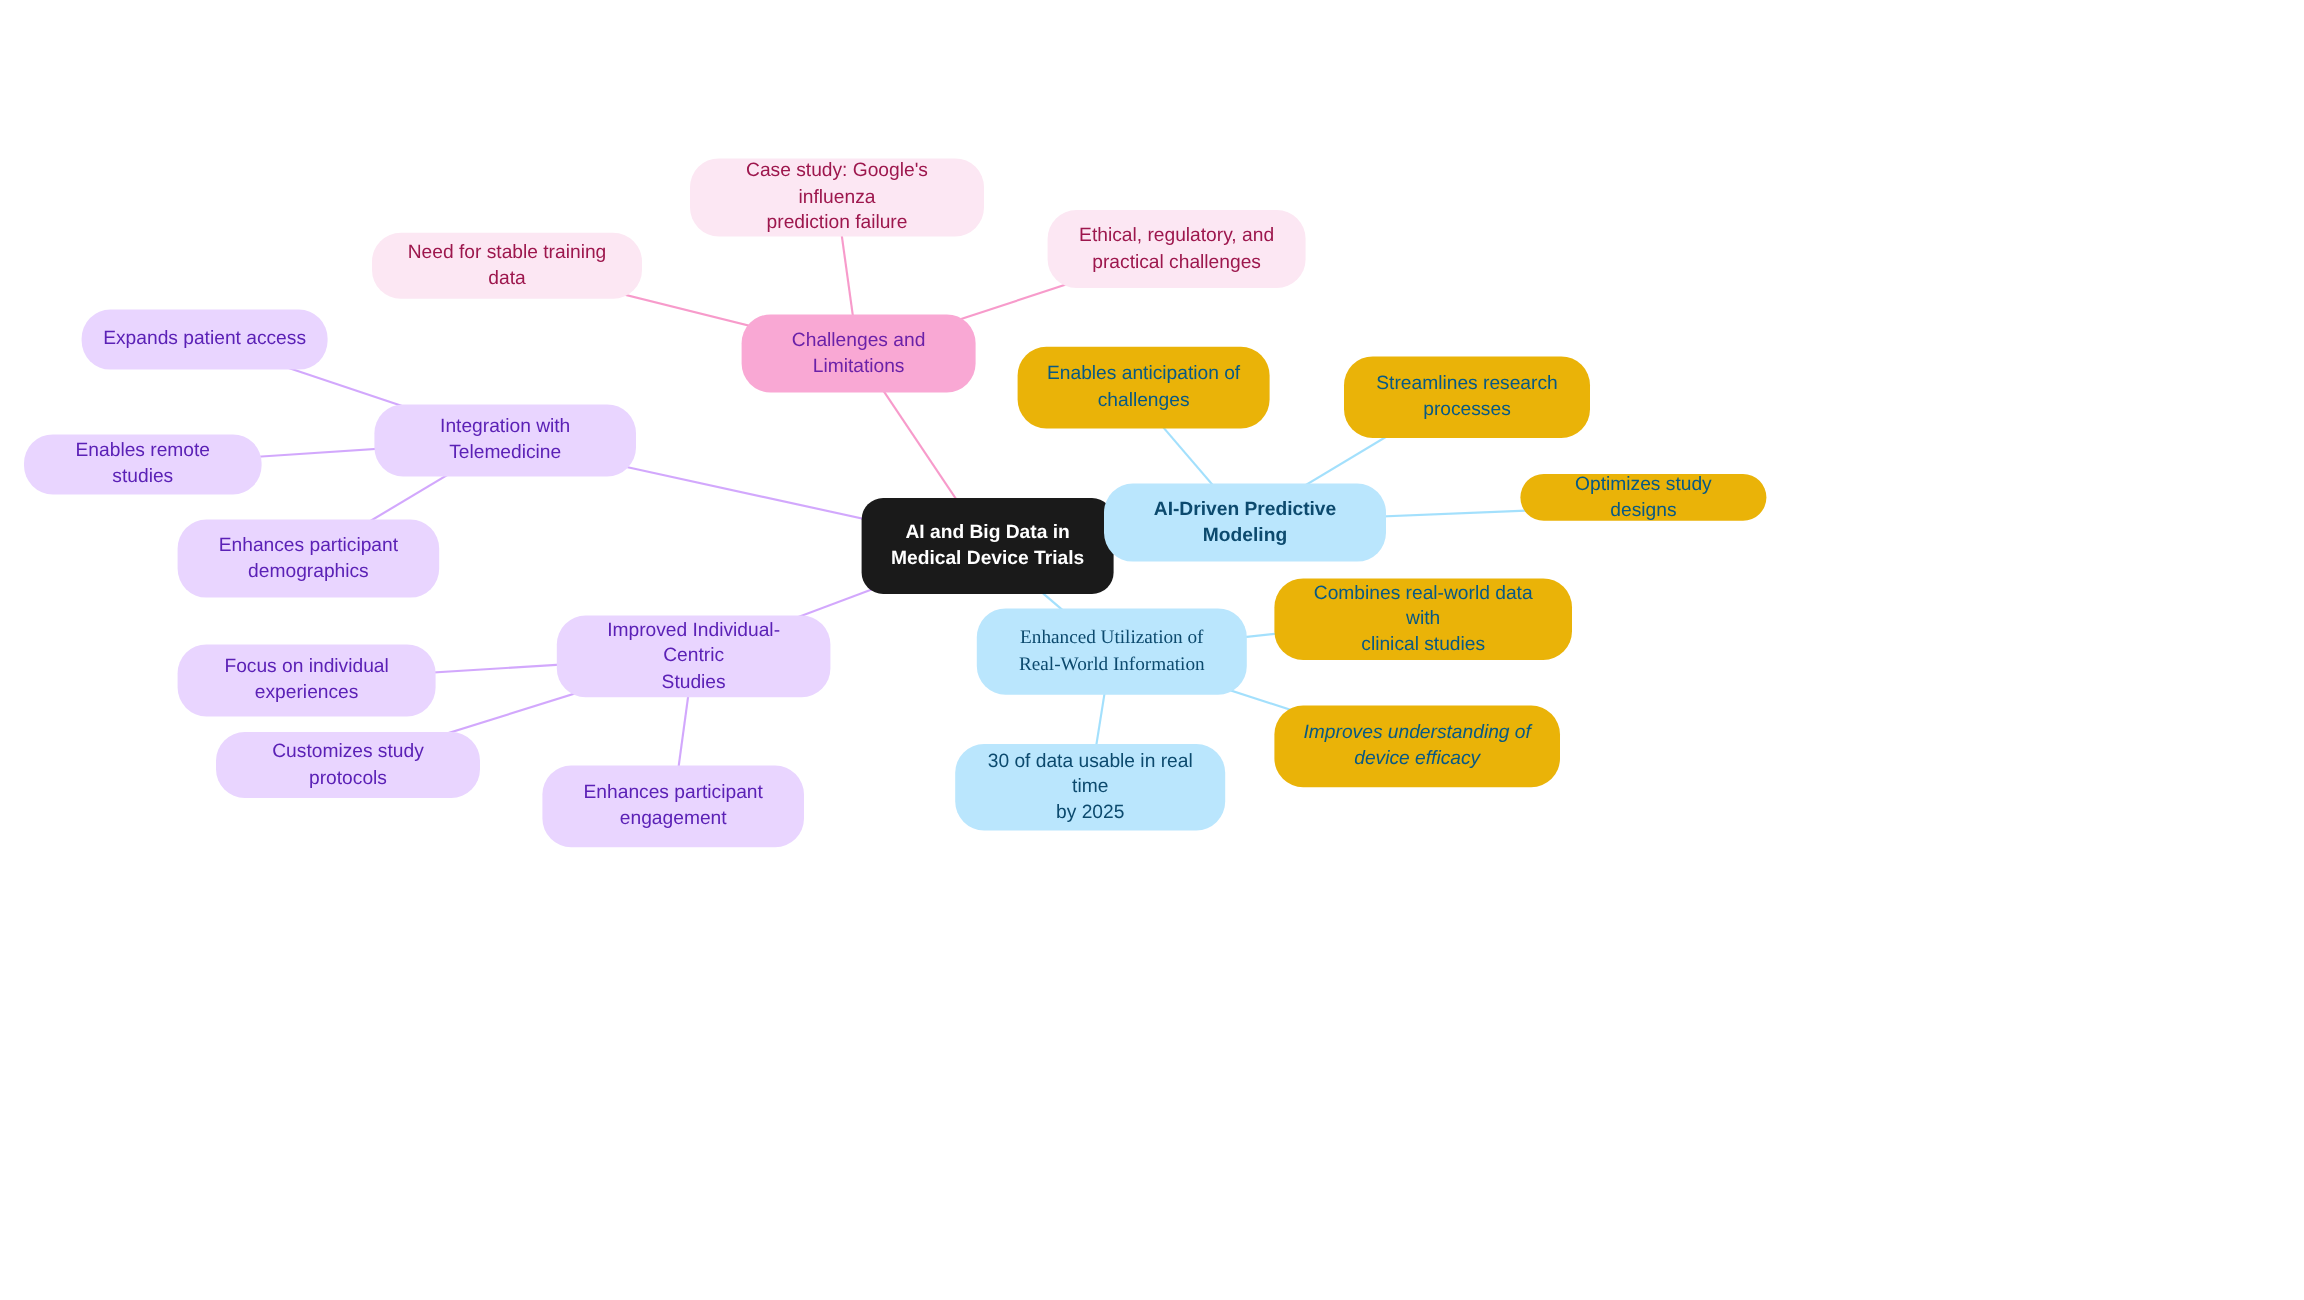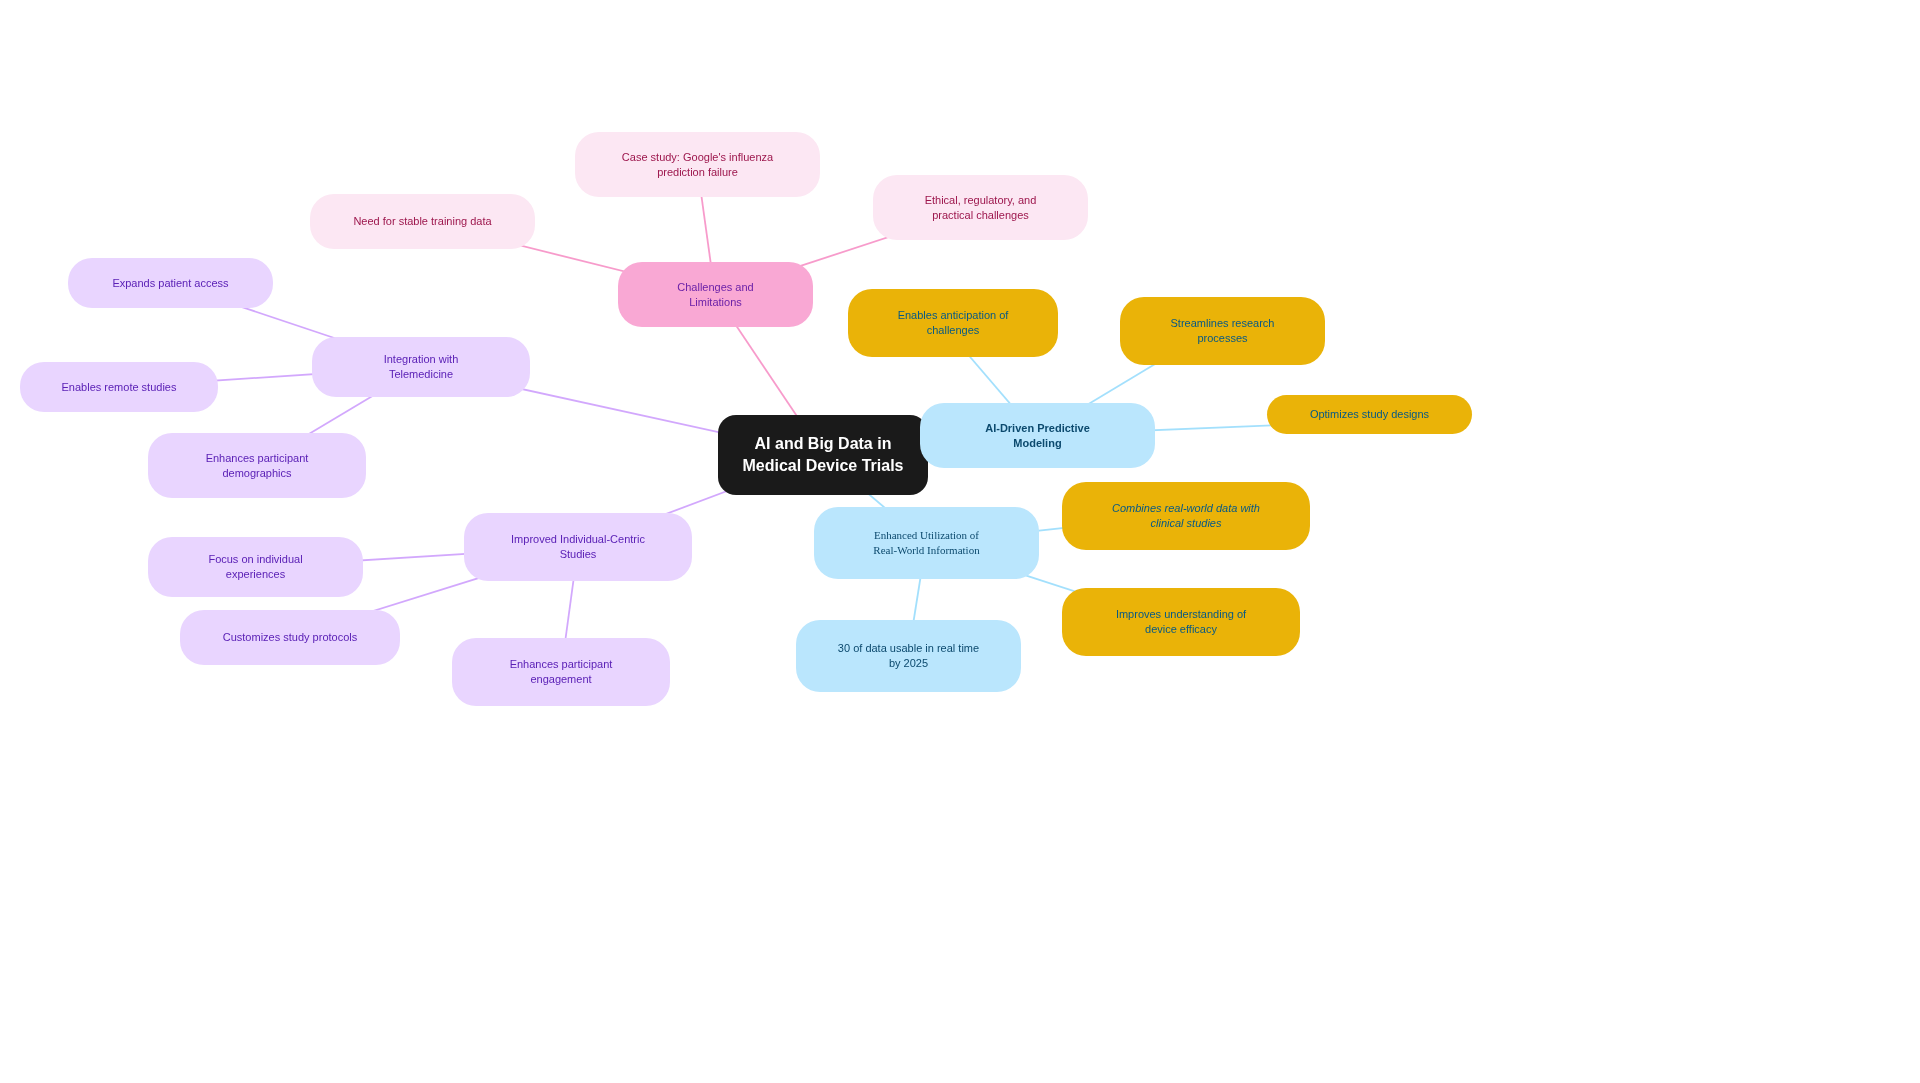--- a/index.html
+++ b/index.html
@@ -24,21 +24,21 @@
       pointer-events: none;
       z-index: 0;
     }
     .node {
       position: absolute;
       border-radius: 24px;
       display: flex;
       align-items: center;
       justify-content: center;
       text-align: center;
-      font-size: 11px;
+      font-size: 16px;
       font-weight: 500;
       z-index: 1;
       padding: 12px 18px;
       line-height: 1.35;
     }
     .node-center {
       background: #1a1a1a;
       color: #ffffff;
       font-size: 16px;
       font-weight: 600;
@@ -155,27 +155,27 @@
 
   <div class="node node-blue-lighter" style="left:1255px; top:395px; width:205px; height:39px;">
     <span>Optimizes study designs</span>
   </div>
 
   <div class="node node-blue-light" style="left:814px; top:507px; width:225px; height:72px;font-family:Liberation Serif, serif;">
     <span style="white-space:pre-line;">Enhanced Utilization of
 Real-World Information</span>
   </div>
 
-  <div class="node node-blue-lighter" style="left:1050px; top:482px; width:248px; height:68px;font-style:italic;">
+  <div class="node node-blue-lighter" style="left:1050px; top:482px; width:248px; height:68px;">
     <span style="white-space:pre-line;">Combines real-world data with
 clinical studies</span>
   </div>
 
   <div class="node node-blue-lighter" style="left:1050px; top:588px; width:238px; height:68px;">
-    <span style="white-space:pre-line;">Improves understanding of
+    <span style="white-space:pre-line;font-style:italic;">Improves understanding of
 device efficacy</span>
   </div>
 
   <div class="node node-blue-light" style="left:796px; top:620px; width:225px; height:72px;">
     <span style="white-space:pre-line;">30 of data usable in real time
 by 2025</span>
   </div>
 
   <div class="node node-purple-light" style="left:464px; top:513px; width:228px; height:68px;">
     <span style="white-space:pre-line;">Improved Individual-Centric

